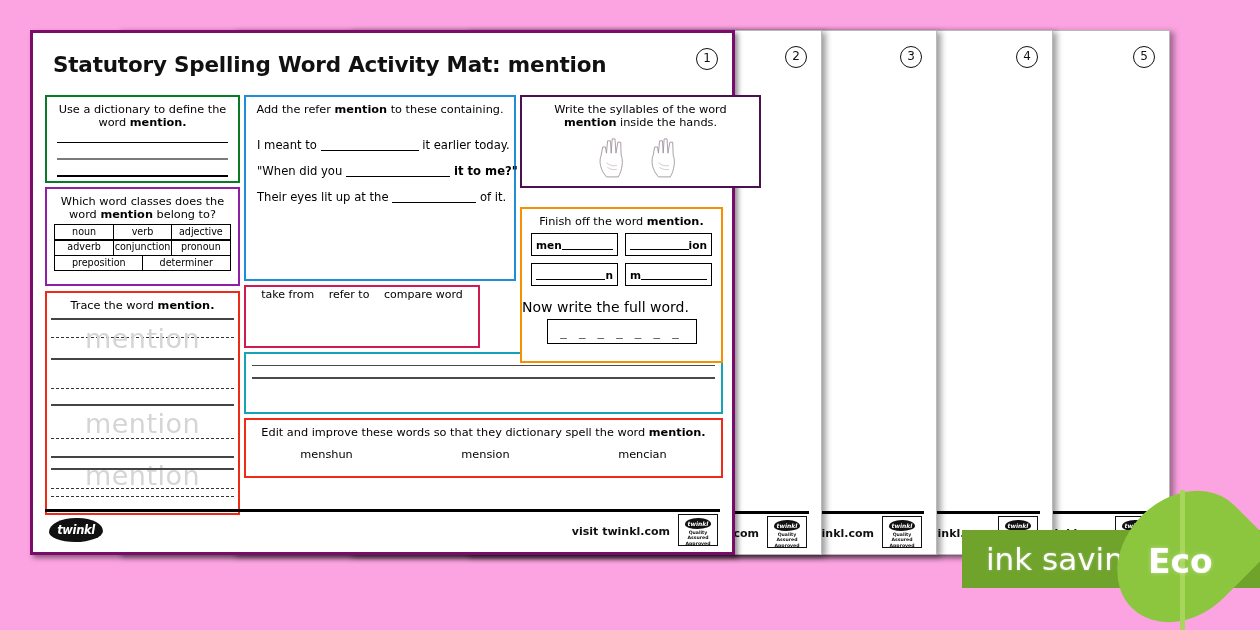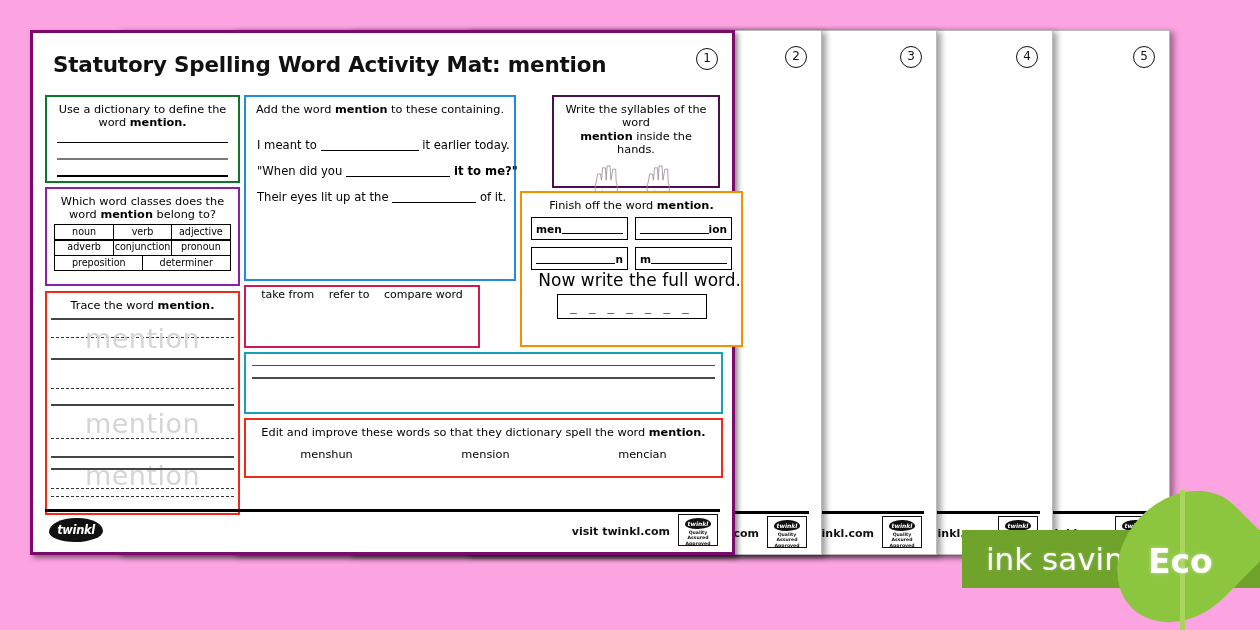--- a/index.html
+++ b/index.html
@@ -63,22 +63,22 @@
   .b { font-weight: bold; }
 
   
   #dict     { left: 0;    top: 0;    width: 195px; height: 88px;  border-color: #0b7a28; }
   #classes  { left: 0;    top: 92px; width: 195px; height: 99px;  border-color: #8f1fa8; }
   #trace    { left: 0;    top: 196px;width: 195px; height: 224px; border-color: #ee2b16; }
   #sent     { left: 199px;top: 0;    width: 272px; height: 186px; border-color: #1e8ed6; }
   #syn      { left: 199px;top: 190px;width: 236px; height: 63px;  border-color: #cf1a52; }
   #own      { left: 199px;top: 257px;width: 479px; height: 62px;  border-color: #16a3b8; }
   #edit     { left: 199px;top: 323px;width: 479px; height: 60px;  border-color: #ee2b16; }
-  #syll     { left: 475px;top: 0;    width: 168px; height: 93px;  border-color: #4a1050; margin-left: 32px; }
-  #finish   { left: 475px;top: 96px; width: 223px; height: 156px; border-color: #f59100; }
+  #syll     { left: 475px;top: 0;    width: 241px; height: 93px;  border-color: #4a1050; }
+  #finish   { left: 475px;top: 112px; width: 203px; height: 156px; border-color: #f59100; }
 
   
   .wline { height: 1.6px; background: #000; margin: 0 10px 0 10px; }
   .wline.grey { background: #7b7b7b; }
 
   
   .wc { margin: 1px 8px 0 8px; }
   .wcrow { display: flex; }
   .wcell {
     flex: 1; border: 1.3px solid #000; margin: -0.65px;
@@ -129,21 +129,21 @@
     display: flex; align-items: center; font-size: 10.6px; color: #000;
     padding: 0 4px; font-weight: bold; position: relative; background:#fff;
   }
   .fcell .ul { flex: 1; border-bottom: 1.7px solid #000; height: 11px; }
   .fcell.right { justify-content: flex-end; }
   .fullbox {
     margin: 4px auto 0 auto; width: 150px; height: 25px;
     border: 1.8px solid #000; display: flex; align-items: center;
     justify-content: center; letter-spacing: 4px; color: #555; font-size: 13px;
   }
-  .nowfull { text-align: right; font-size: 17px; margin-top: 0; color:#000; }
+  .nowfull { text-align: left; font-size: 14px; margin-top: 13px; color:#000; }
 
   
   .footrule { position: absolute; left: 12px; right: 12px; bottom: 40px; height: 2.6px; background: #000; }
   .twinkl-logo {
     position: absolute; left: 16px; bottom: 10px;
     width: 54px; height: 24px; background: #111;
     border-radius: 50% 46% 52% 48% / 58% 54% 46% 42%;
     color: #fff; font-size: 11.5px; font-weight: bold; font-style: italic;
     text-align: center; line-height: 24px; letter-spacing: -.4px;
   }
@@ -430,21 +430,21 @@
               <div class="tword" style="top:18px;">mention</div>
               <div class="tdash" style="top:54px;"></div>
             </div>
             <div class="tsolid" style="top:150px;"></div>
             <div class="tdash" style="top:170px;"></div>
           </div>
         </div>
 
         <div class="box" id="sent">
           <div class="hd">
-            <span>Add the word </span><span class="b">mention</span><span> to these containing.</span>
+            <span>Add the refer </span><span class="b">mention</span><span> to these containing.</span>
           </div>
           <div style="height:14px;"></div>
           <div class="sline">
             <span>I meant to </span><span class="blank" style="width:98px;"></span><span> it earlier today.</span>
           </div>
           <div class="sline">
             <span>"When did you </span><span class="blank" style="width:104px;"></span><span class="b"> it to me?"</span>
           </div>
           <div class="sline">
             <span>Their eyes lit up at the </span><span class="blank" style="width:84px;"></span><span> of it.</span>

